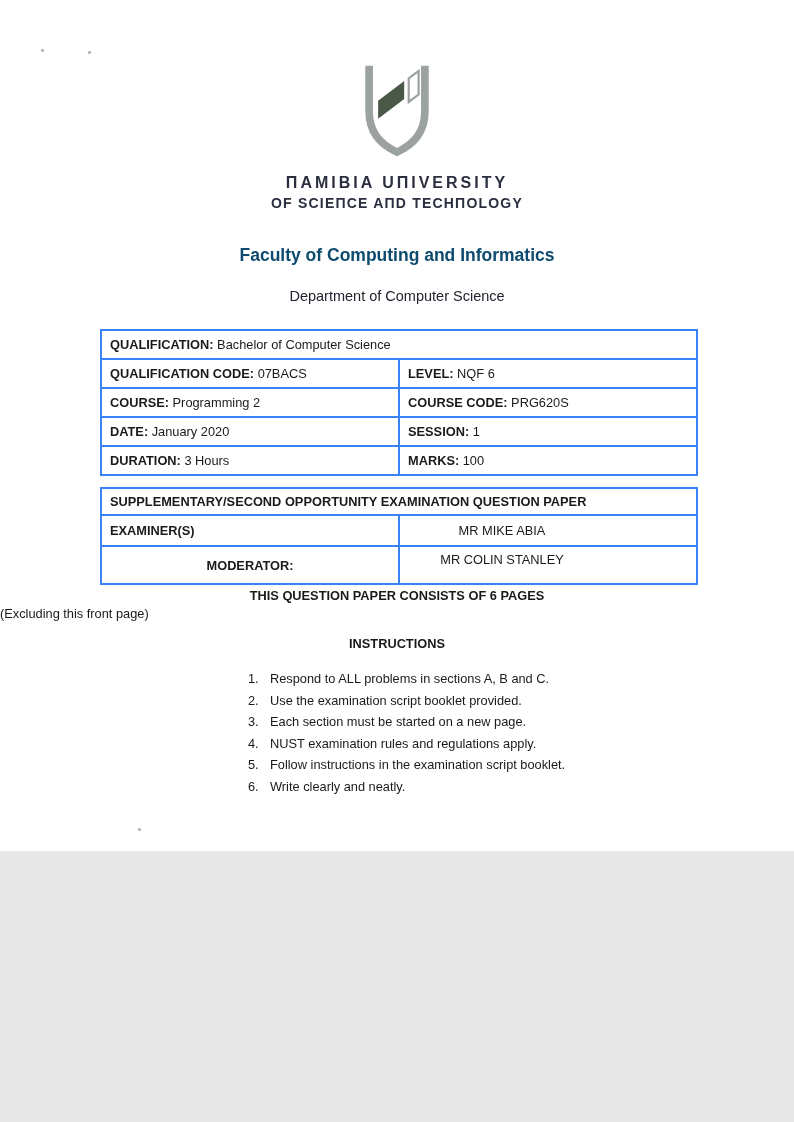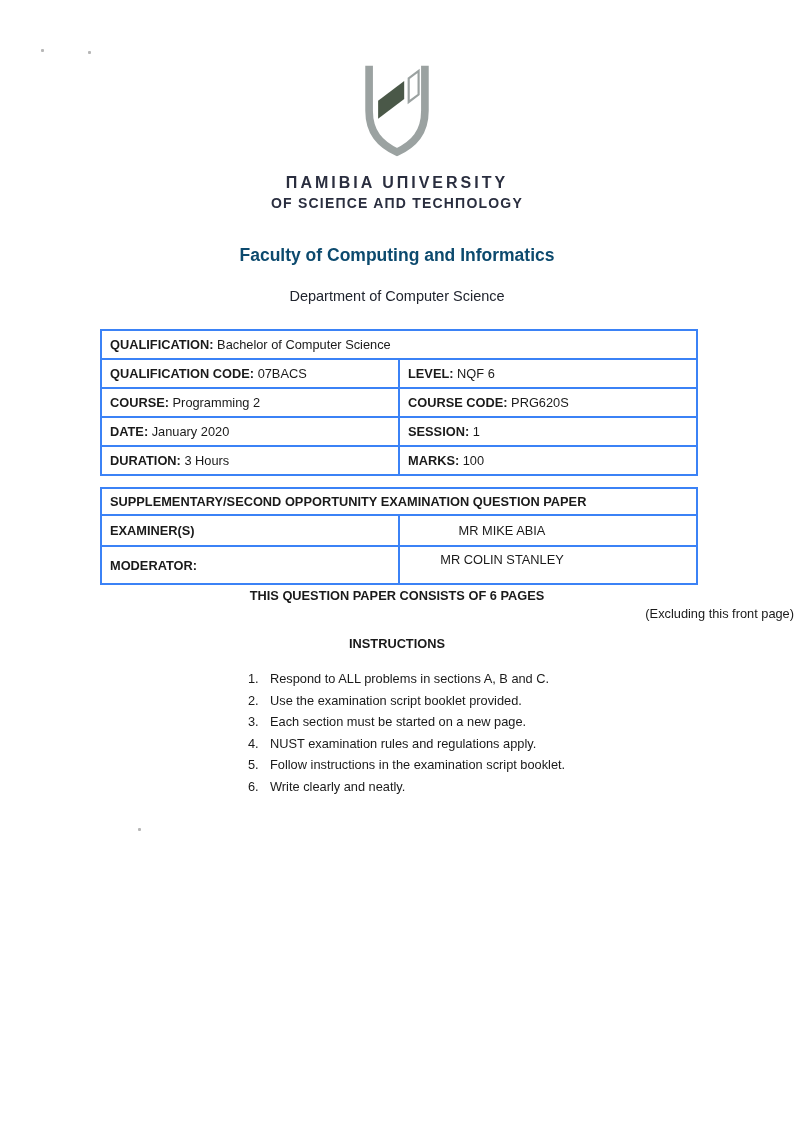--- a/index.html
+++ b/index.html
@@ -1,17 +1,17 @@
 <!DOCTYPE html>
 <html><head>
 <meta charset="utf-8">
 <style>
   html,body { margin:0; padding:0; background:#e8e8e8; }
   .page {
-    position:relative; width:794px; height:1122px; margin:0 auto;
+    position:relative; width:794px; height:851px; margin:0 auto;
     background:#ffffff; overflow:hidden;
     font-family:"Liberation Sans", sans-serif; color:#1a1a1a;
   }
   
   .logo-wrap { position:absolute; top:62px; left:0; width:100%;
     display:flex; flex-direction:column; align-items:center; }
   .shield { width:90px; height:101px; }
   .wordmark1 { margin-top:11px; font-size:16px; font-weight:bold;
     letter-spacing:3px; color:#2a2e3f; white-space:nowrap; }
   .wordmark2 { margin-top:3px; font-size:14px; font-weight:bold;
@@ -27,27 +27,27 @@
     padding:4px 8px; overflow:hidden; white-space:nowrap; }
   .lbl { font-weight:bold; }
   .course-table { position:absolute; left:100px; top:329px; width:598px; }
   .course-table td { height:19px; }
   .exam-table { position:absolute; left:100px; top:487px; width:598px; }
   .exam-table .hdr-cell { text-align:left; font-weight:bold;
     height:17px; padding-right:68px; }
   .exam-table .lbl-cell { width:92px; }
   .exam-table .val-cell { text-align:center; padding-right:100px; }
   .exam-table .row-examiner td { height:21px; }
-  .exam-table .row-moderator td { height:27px; }
+  .exam-table .row-moderator td { height:27px;text-align:center; }
   .exam-table .row-moderator .val-cell { vertical-align:top; padding-top:5px;border-radius:6px; }
   
   .notice1 { position:absolute; top:588px; left:0; width:100%;
     text-align:center; font-size:12.8px; font-weight:bold; }
   .notice2 { position:absolute; top:606px; left:0; width:100%;
-    text-align:right; font-size:12.8px; }
+    text-align:left; font-size:12.8px; }
   .instr-heading { position:absolute; top:636px; left:0; width:100%;
     text-align:center; font-size:12.8px; font-weight:bold; }
   .instr-list { position:absolute; top:671px; left:248px; margin:0; padding:0;
     list-style:none; }
   .instr-list li { display:flex; font-size:12.8px; margin-bottom:6.6px; }
   .instr-list .num { width:14px; margin-right:8px; }
   
   .speck { position:absolute; width:3px; height:3px; background:#909090;
     opacity:.65; border-radius:1px; }
 </style>

